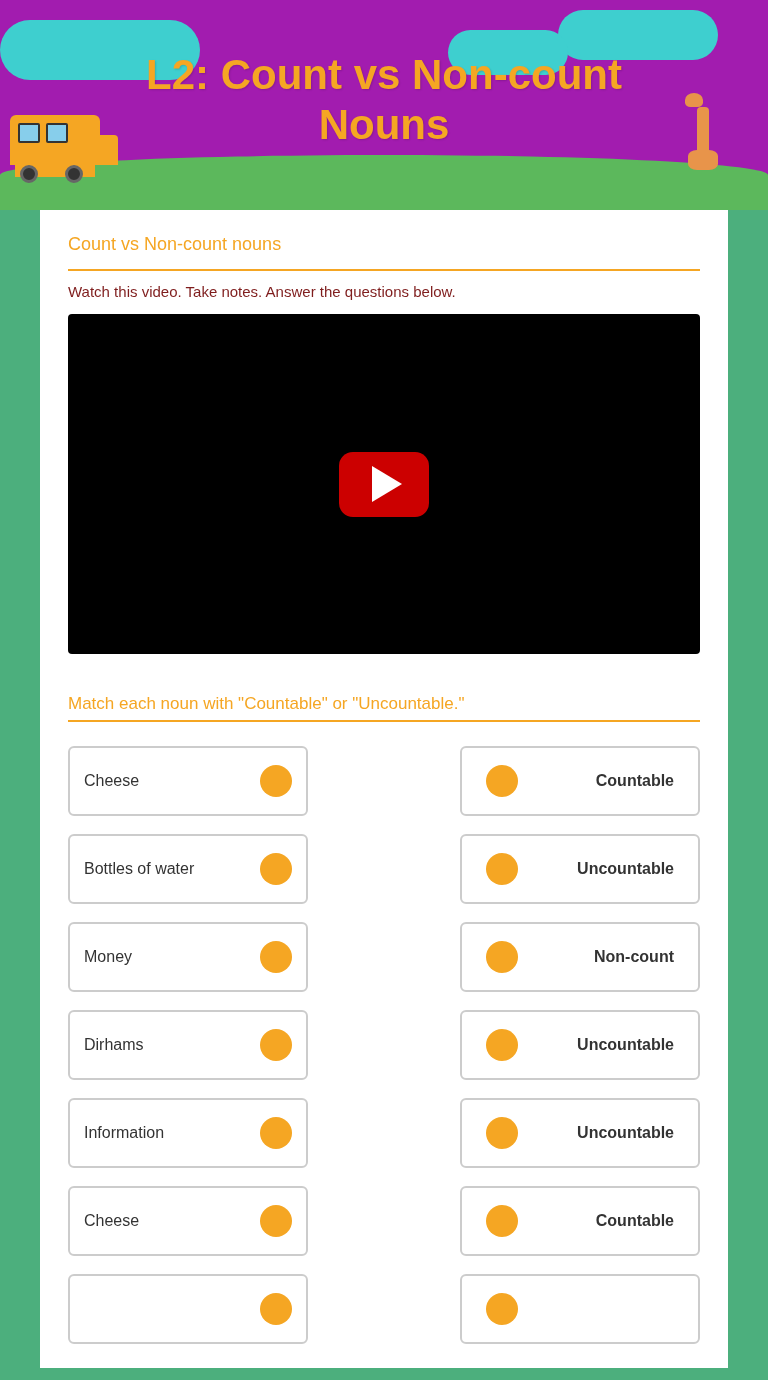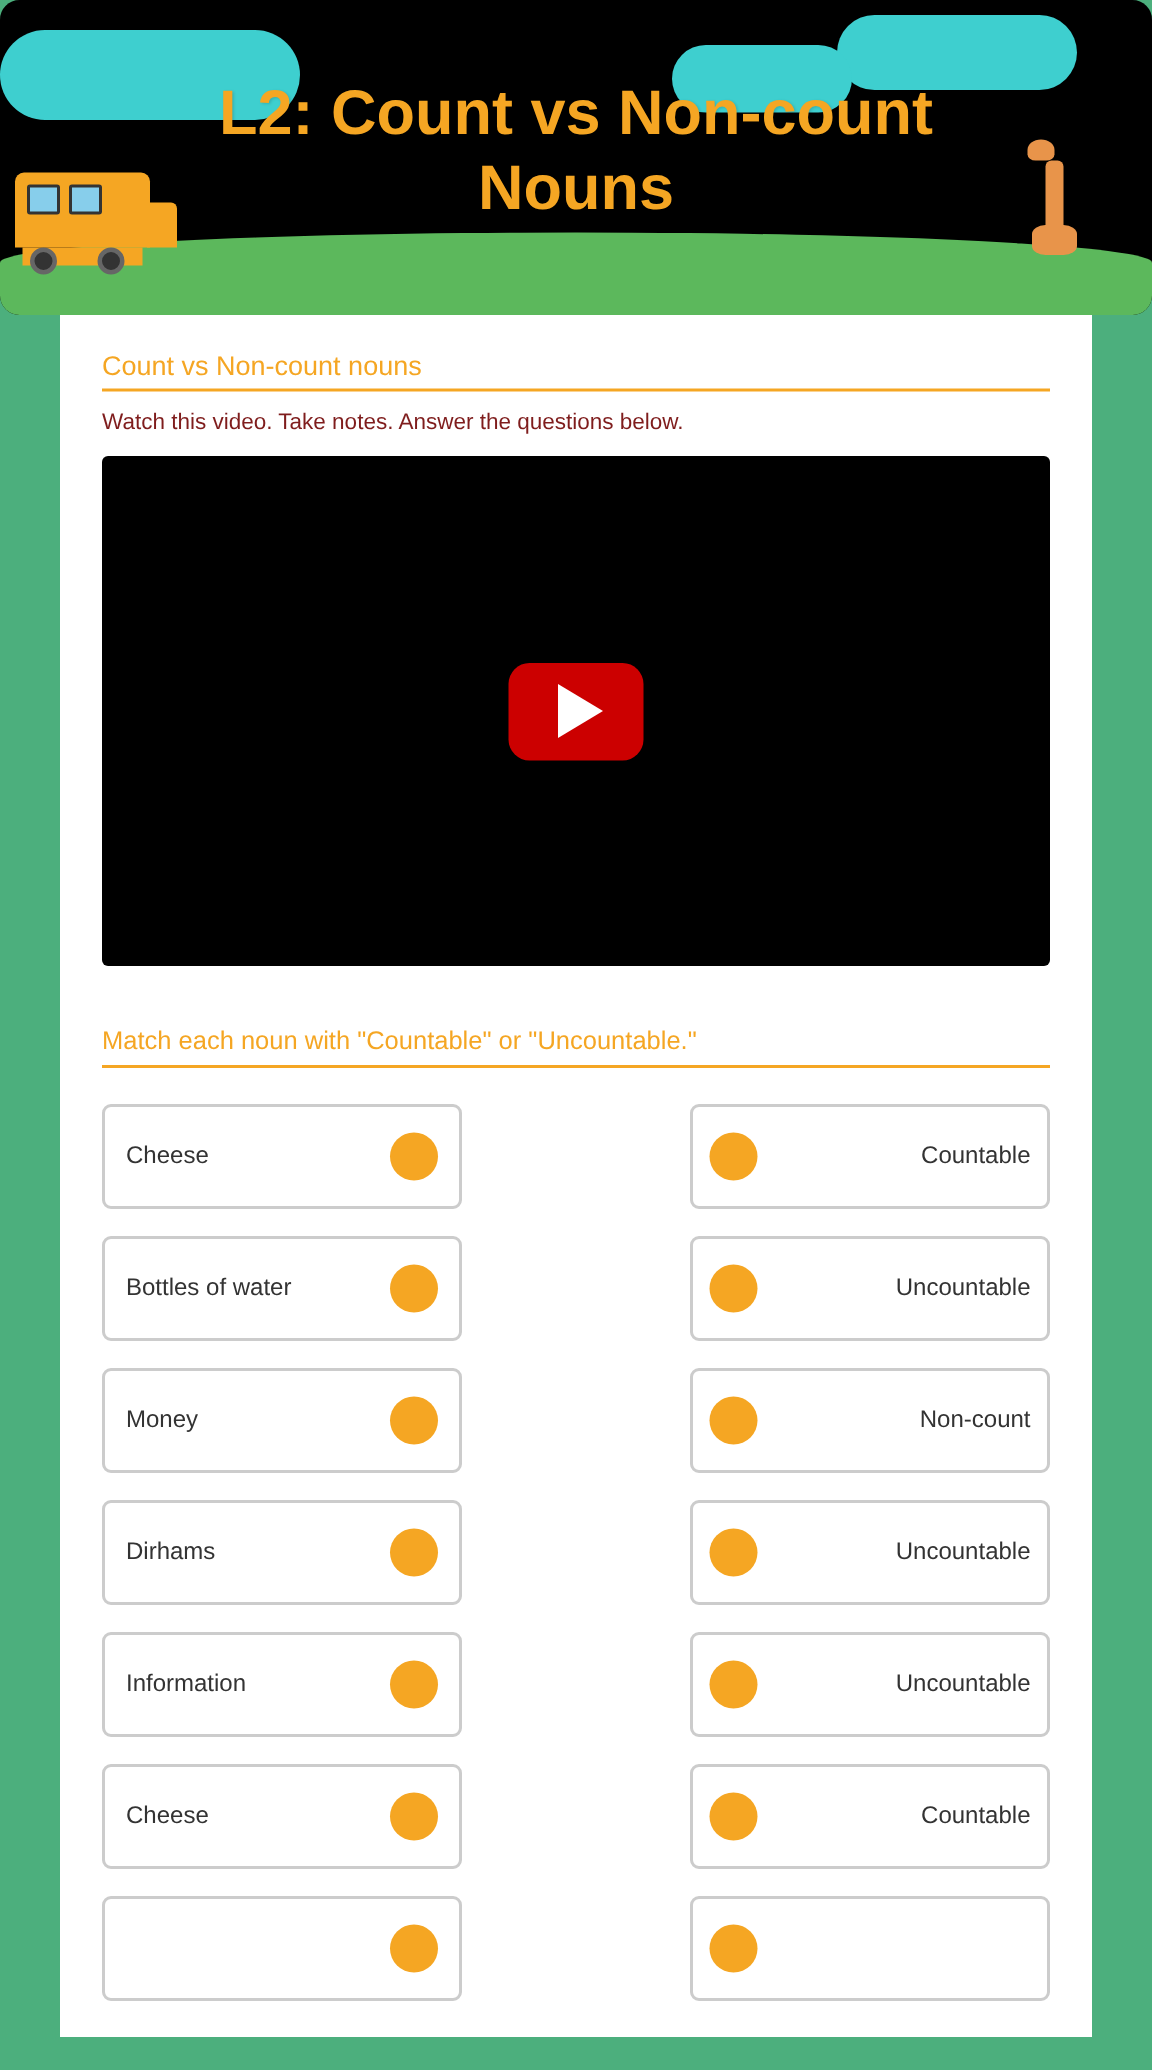--- a/index.html
+++ b/index.html
@@ -10,23 +10,22 @@
       font-family: Arial, sans-serif;
       background: #4caf7d;
       overflow-x: hidden;
     }
 
     
     .header-banner {
       position: relative;
       width: 100%;
       height: 210px;
-      background: #000000;
+      background: #a21caf;
       overflow: hidden;
-      border-radius: 13px;
     }
 
     
     .cloud {
       position: absolute;
       background: #3ecfcf;
       border-radius: 50px;
     }
     .cloud-1 { width: 200px; height: 60px; top: 20px; left: 0; }
     .cloud-2 { width: 160px; height: 50px; top: 10px; right: 50px; }
@@ -150,21 +149,21 @@
       min-height: 1140px;
       position: relative;
       z-index: 1;
     }
 
     .section-title {
       font-family: 'Comic Sans MS', cursive, sans-serif;
       font-size: 18px;
       color: #f5a623;
       border-bottom: 2px solid #f5a623;
-      padding-bottom: 4px;
+      padding-bottom: 14px;
       margin-bottom: 12px;
     }
 
     .instruction-text {
       font-size: 15px;
       color: #7f1d1d;
       margin-bottom: 14px;
     }
 
     
@@ -233,24 +232,25 @@
     }
 
     .match-box-right {
       border: 2px solid #ccc;
       border-radius: 6px;
       width: 240px;
       height: 70px;
       display: flex;
       align-items: center;
       justify-content: space-between;
-      padding: 0 11px;
+      padding: 0 24px;
       font-size: 16px;
       color: #333;
       background: white;
+      font-weight: bold;
     }
 
     .connector-dot {
       width: 32px;
       height: 32px;
       background: #f5a623;
       border-radius: 50%;
       flex-shrink: 0;
     }
 

